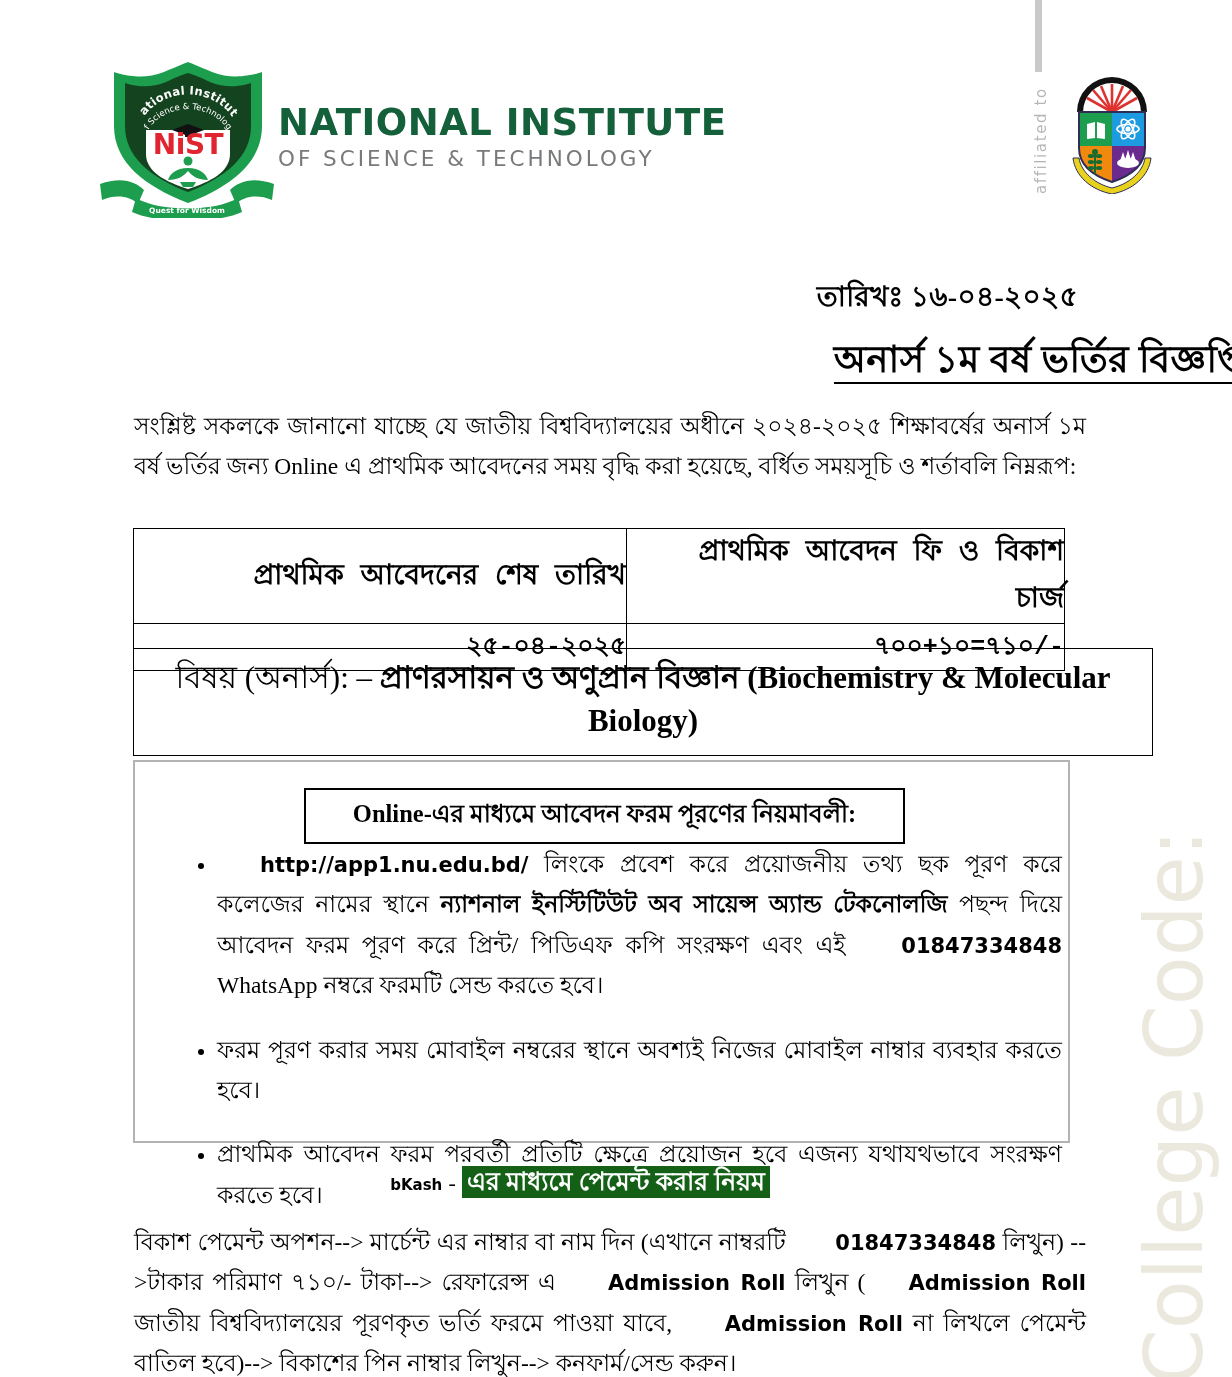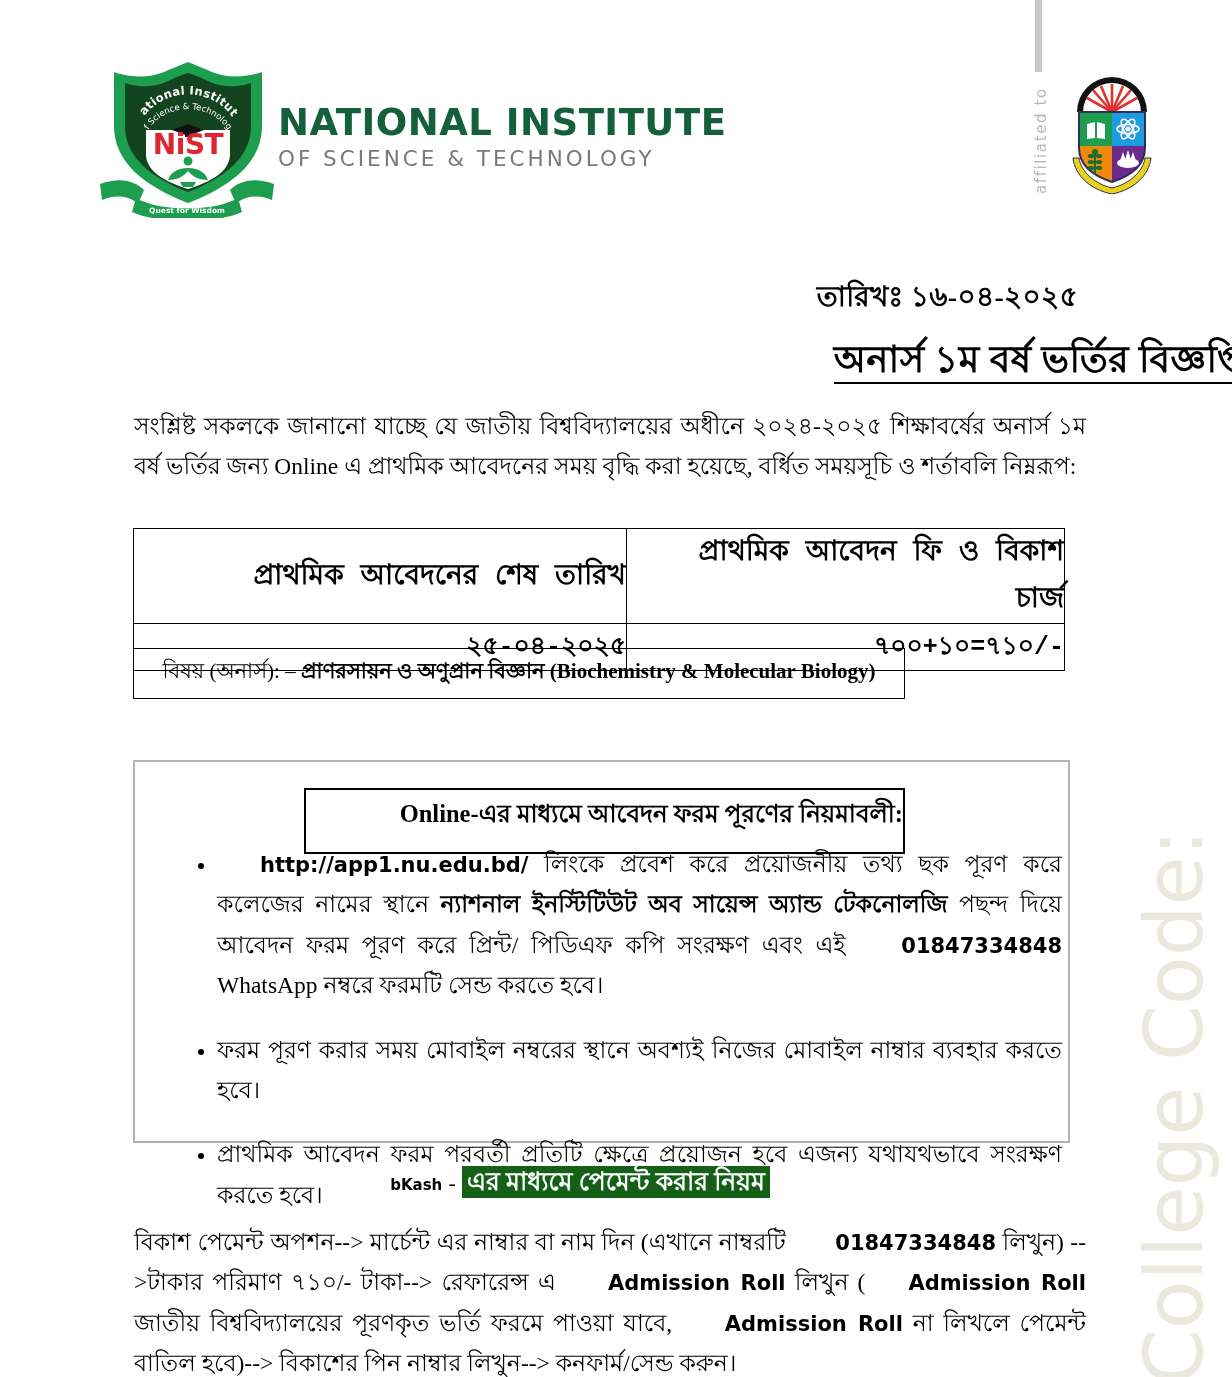--- a/index.html
+++ b/index.html
@@ -179,25 +179,25 @@
     height: 46px;
     font-size: 25px;
     font-weight: bold;
   }
 
   
   #subject-box {
     position: absolute;
     left: 133px;
     top: 648px;
-    width: 772px;
+    width: 1020px;
     border: 1.5px solid #000;
     padding: 8px 16px 12px 16px;
     text-align: center;
-    font-size: 21px;
+    font-size: 31px;
     line-height: 1.38;
     box-sizing: border-box;
   }
   #subject-box .subj-label { font-weight: normal; }
   #subject-box .subj-value { font-weight: bold; }
 
   
   #instructions-box {
     position: absolute;
     left: 133px;
@@ -206,24 +206,24 @@
     height: 383px;
     border: 2px solid #b3b3b3;
     box-sizing: border-box;
   }
   #instructions-heading {
     position: absolute;
     left: 169px;
     top: 26px;
     width: 601px;
     border: 2px solid #000;
-    text-align: right;
+    text-align: center;
     font-size: 24.5px;
     font-weight: bold;
-    padding: 5px 0 17px 0;
+    padding: 5px 0 7px 0;
     box-sizing: border-box;
   }
   #bullets {
     position: absolute;
     left: 44px;
     top: 82px;
     width: 845px;
     margin: 0;
     padding: 0 0 0 38px;
     list-style: disc;

